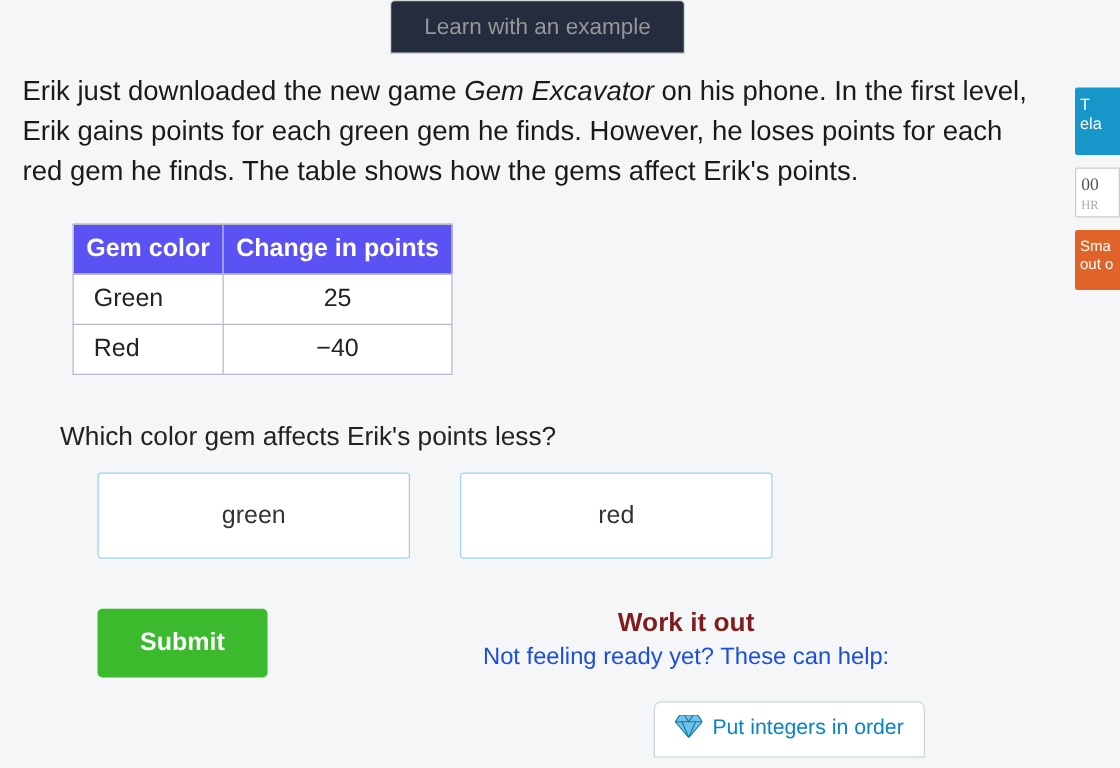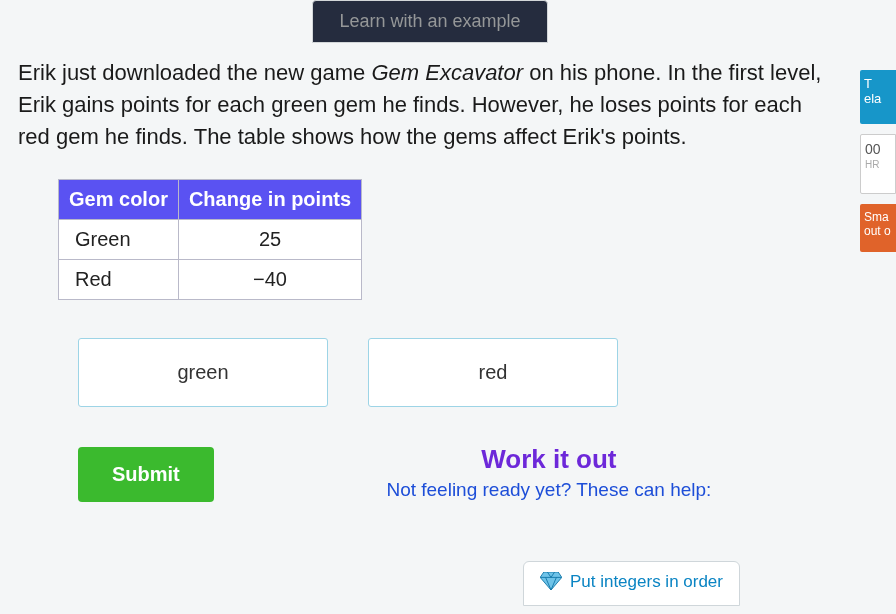--- a/index.html
+++ b/index.html
@@ -100,22 +100,22 @@
     font-weight: 600;
     border-radius: 4px;
     cursor: pointer;
   }
   .workout {
     flex: 1;
     text-align: center;
     margin-top: -4px;
   }
   .workout-title {
-    color: #6d28d9;
-    font-size: 26px;
+    color: #7f1d1d;
+    font-size: 21px;
     font-weight: 600;
     margin-bottom: 4px;
   }
   .workout-sub {
     font-size: 19px;
     color: #1d4ed8;
   }
   .help-link {
     position: absolute;
     bottom: 8px;
@@ -142,21 +142,21 @@
   }
   .side-box {
     border-radius: 2px 0 0 2px;
     padding: 6px 4px;
     font-size: 13px;
     text-align: left;
     overflow: hidden;
     white-space: nowrap;
   }
   .side-blue { background: #1796c9; color: #fff; height: 54px; }
-  .side-white { background: #fff; border: 1px solid #ccc; color: #555; height: 60px; font-size: 14px;}
+  .side-white { background: #fff; border: 1px solid #ccc; color: #555; height: 40px; font-size: 14px; font-family: Liberation Serif, serif;}
   .side-white .hr { color:#aaa; font-size:10px; display:block; margin-top:2px;}
   .side-orange { background: #e0632a; color: #fff; height: 48px; font-size:12px;}
   .diamond-icon svg { width: 22px; height: 18px; }
 </style>
 </head>
 <body>
 
 <div class="page">
   <div class="main">
 
@@ -180,20 +180,21 @@
           <td>Green</td>
           <td>25</td>
         </tr>
         <tr>
           <td>Red</td>
           <td>−40</td>
         </tr>
       </tbody>
     </table>
 
+    <div class="question">Which color gem affects Erik's points less?</div>
 
     <div class="choices">
       <div class="choice">green</div>
       <div class="choice">red</div>
     </div>
 
     <div class="submit-row">
       <button class="submit-btn">Submit</button>
       <div class="workout">
         <div class="workout-title">Work it out</div>

